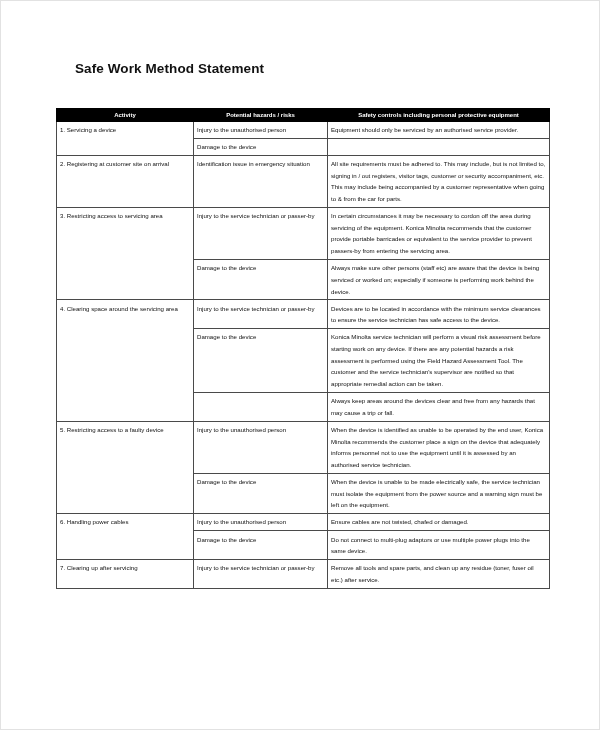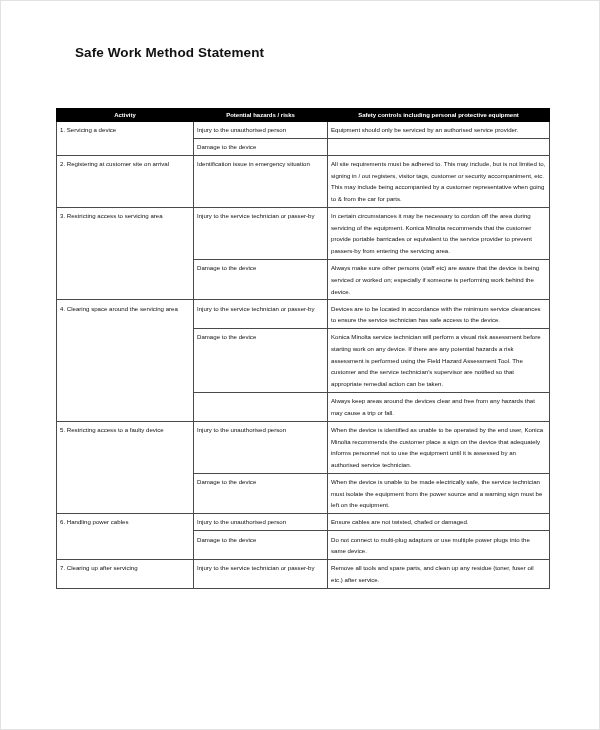--- a/index.html
+++ b/index.html
@@ -17,21 +17,21 @@
     position: relative;
     width: 600px;
     height: 730px;
     box-sizing: border-box;
     border: 1px solid #e2e2e2;
     background: #ffffff;
   }
   .doc-title {
     position: absolute;
     left: 74px;
-    top: 44px;
+    top: 60px;
     font-size: 13.5px;
     font-weight: bold;
     color: #111111;
     letter-spacing: 0.1px;
     white-space: nowrap;
   }
   .swms-table {
     position: absolute;
     left: 55px;
     top: 107px;

